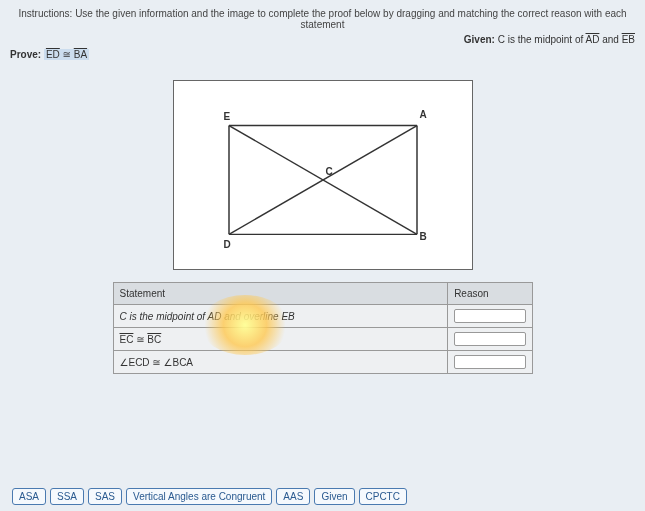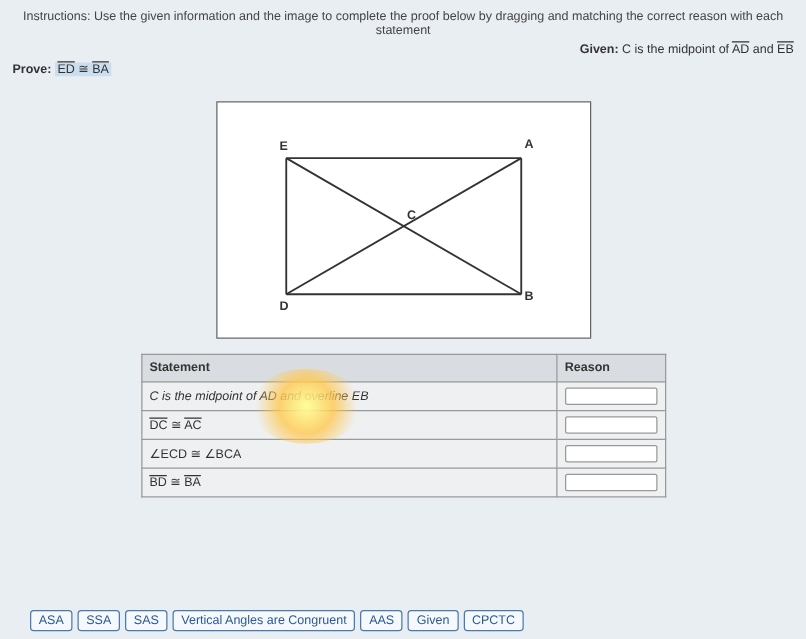--- a/index.html
+++ b/index.html
@@ -37,38 +37,38 @@
     border: 1px solid #888;
   }
   th, td {
     border: 1px solid #999;
     padding: 4px 6px;
     font-size: 10px;
     text-align: left;
     vertical-align: middle;
     height: 22px;
   }
-  th { background: #d9dde1; font-weight: bold; }
+  th { background: #d9dde1; font-weight: normal; }
   .reason-slot {
     display: block;
     width: 100%;
     height: 14px;
     border: 1px solid #999;
     background: #fff;
     border-radius: 2px;
   }
   .glow {
     position: absolute;
     width: 90px; height: 60px;
     left: 200px; top: 295px;
     background: radial-gradient(circle, rgba(255,255,150,0.95) 0%, rgba(255,200,80,0.8) 40%, rgba(255,150,50,0) 75%);
     pointer-events: none;
     border-radius: 50%;
   }
-  .chips { position: absolute; bottom: 6px; left: 24px; right: 6px; display: flex; gap: 4px; flex-wrap: wrap; align-items: flex-end; }
+  .chips { position: absolute; bottom: 6px; left: 12px; right: 6px; display: flex; gap: 4px; flex-wrap: wrap; align-items: flex-end; }
   .chip {
     border: 1px solid #4a7ab0;
     color: #2a5a90;
     background: #f5f9fd;
     font-size: 10px;
     padding: 2px 6px;
     border-radius: 3px;
     cursor: grab;
   }
 </style>
@@ -120,36 +120,28 @@
   <tr>
     <td>
       <i><span>C is the midpoint of AD and overline EB</span></i>
     </td>
     <td>
             <span class="reason-slot"></span>
           </td>
   </tr>
   <tr>
     <td>
-      <span class="over">DC</span> ≅ <span class="over">AC</span>
+      <span class="over">EC</span> ≅ <span class="over">BC</span>
     </td>
     <td>
             <span class="reason-slot"></span>
           </td>
   </tr>
   <tr>
     <td>∠ECD ≅ ∠BCA</td>
-    <td>
-            <span class="reason-slot"></span>
-          </td>
-  </tr>
-  <tr>
-    <td>
-      <span class="over">BD</span> ≅ <span class="over">BA</span>
-    </td>
     <td>
             <span class="reason-slot"></span>
           </td>
   </tr>
 </tbody>
     </table>
 </div>
 
 <div class="glow"></div>
 

